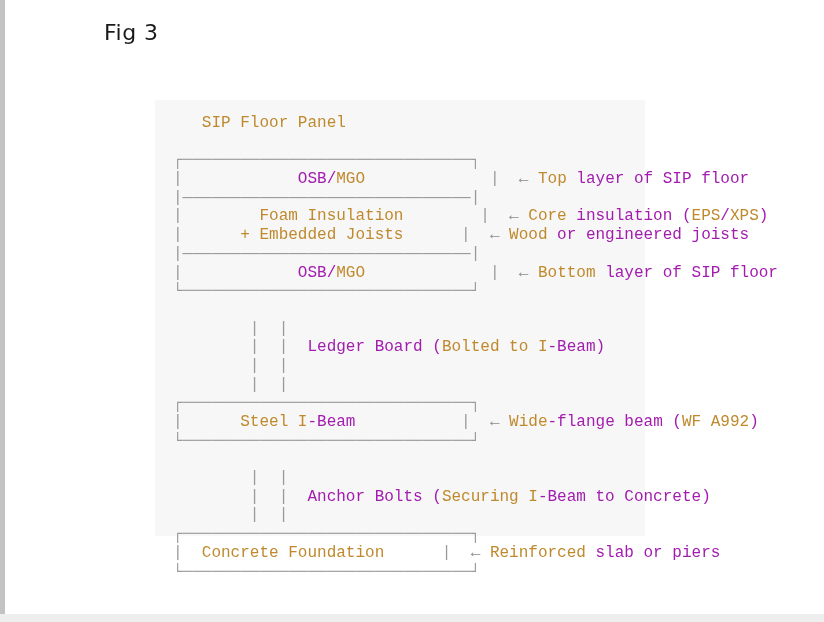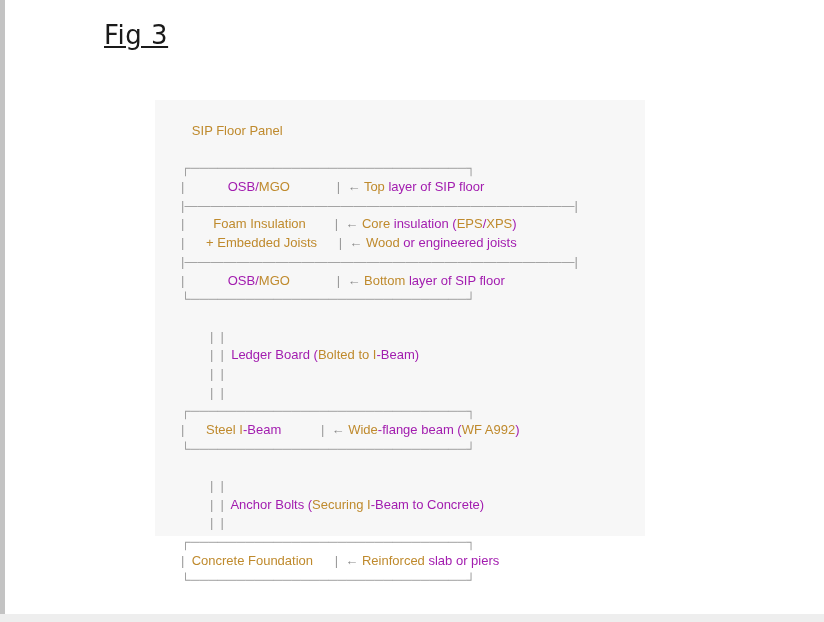--- a/index.html
+++ b/index.html
@@ -25,44 +25,43 @@
     position: absolute;
     left: 0; bottom: 0;
     width: 824px;
     height: 8px;
     background: #eeeeee;
   }
   .page-title {
     position: absolute;
     left: 104px;
     top: 20px;
-    font-size: 26px;
+    font-size: 22px;
     font-weight: 400;
     color: #1a1a1a;
     letter-spacing: 0.5px;
     font-family: "DejaVu Sans", sans-serif;
-    text-decoration: underline;
   }
   .code-card {
     position: absolute;
     left: 155px;
     top: 100px;
     width: 490px;
     height: 436px;
     background: #f7f7f7;
     box-sizing: border-box;
     padding: 14px 18px;
   }
   .code-block {
-    font-family: Liberation Sans, sans-serif;
-    font-size: 13px;
+    font-family: Liberation Mono, monospace;
+    font-size: 16px;
     line-height: 18.7px;
     white-space: pre;
     color: #3b3b3b;
-    margin: 8px;
+    margin: 0;
     letter-spacing: 0px;
   }
   .ln { display: block; height: 18.7px; }
   .k  { color: #bf8a2d; }        
   .p  { color: #a21caf; }        
   .br { color: #9a9a9a; }        
   .ar { color: #8a8a8a; }        
 </style>
 </head>
 <body>

